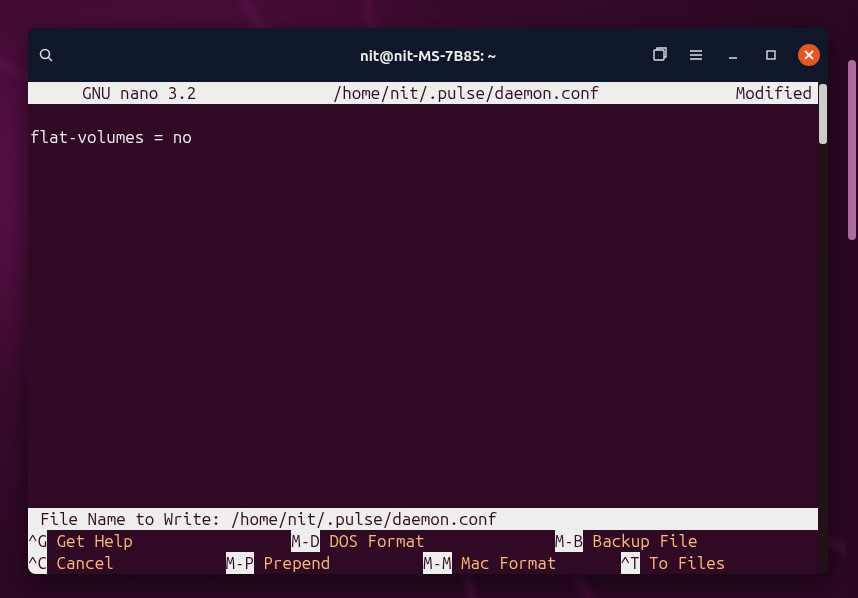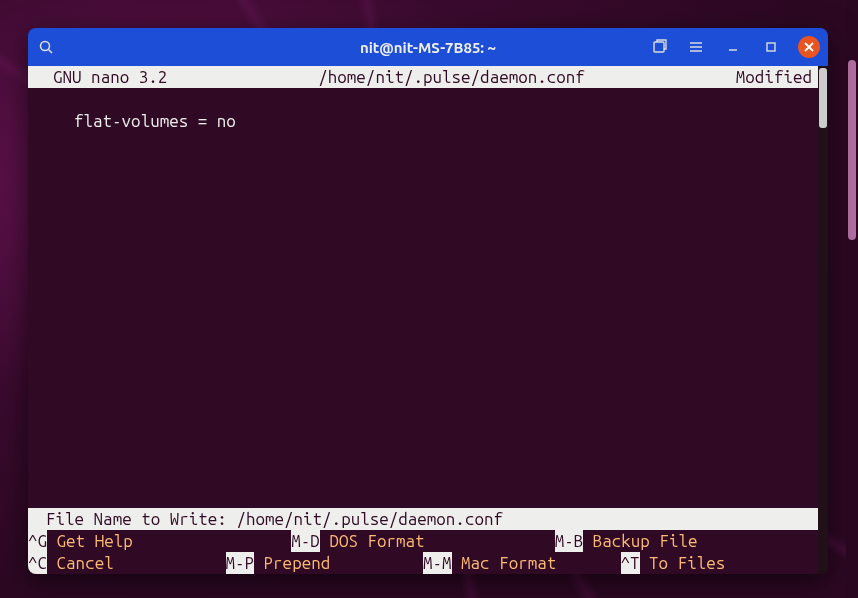--- a/index.html
+++ b/index.html
@@ -47,22 +47,22 @@
     top: 28px;
     width: 800px;
     height: 546px;
     border-radius: 8px;
     overflow: hidden;
     box-shadow: 0 8px 30px rgba(0,0,0,0.6);
     display: flex;
     flex-direction: column;
   }
   .titlebar {
-    height: 38px;
-    background: #1d4ed8;
+    height: 54px;
+    background: #0f172a;
     display: flex;
     align-items: center;
     padding: 0 8px;
     position: relative;
   }
   .titlebar-left {
     display: flex;
     align-items: center;
     gap: 6px;
     z-index: 1;
@@ -125,37 +125,37 @@
     border-radius: 3px;
   }
 
   .nano-header {
     display: flex;
     background: #eeeeec;
     color: #300a24;
     font-weight: 400;
   }
   .nano-header .seg { padding: 0 6px; white-space: pre; }
-  .nano-header .left { flex: 0 0 auto; }
+  .nano-header .left { flex: 0 0 auto; margin-left: 29px; }
   .nano-header .center { flex: 1; text-align: center; }
   .nano-header .right { flex: 0 0 auto; text-align: right; padding-right: 6px; }
 
   .editor-area {
     flex: 1;
     padding: 0 0 0 0;
   }
-  .editor-line { padding: 0 2px; white-space: pre; margin-left: 44px; }
+  .editor-line { padding: 0 2px; white-space: pre; }
   .blank { height: 22px; }
 
   .prompt-line {
     display: flex;
     background: #eeeeec;
     color: #300a24;
   }
-  .prompt-line .label { white-space: pre; padding-left: 18px; }
+  .prompt-line .label { white-space: pre; padding-left: 12px; }
   .prompt-line .input {
     flex: 1;
     background: #eeeeec;
     color: #300a24;
     border: none;
     outline: none;
     font: inherit;
   }
   .help-rows { }
   .help-row { display: flex; }

